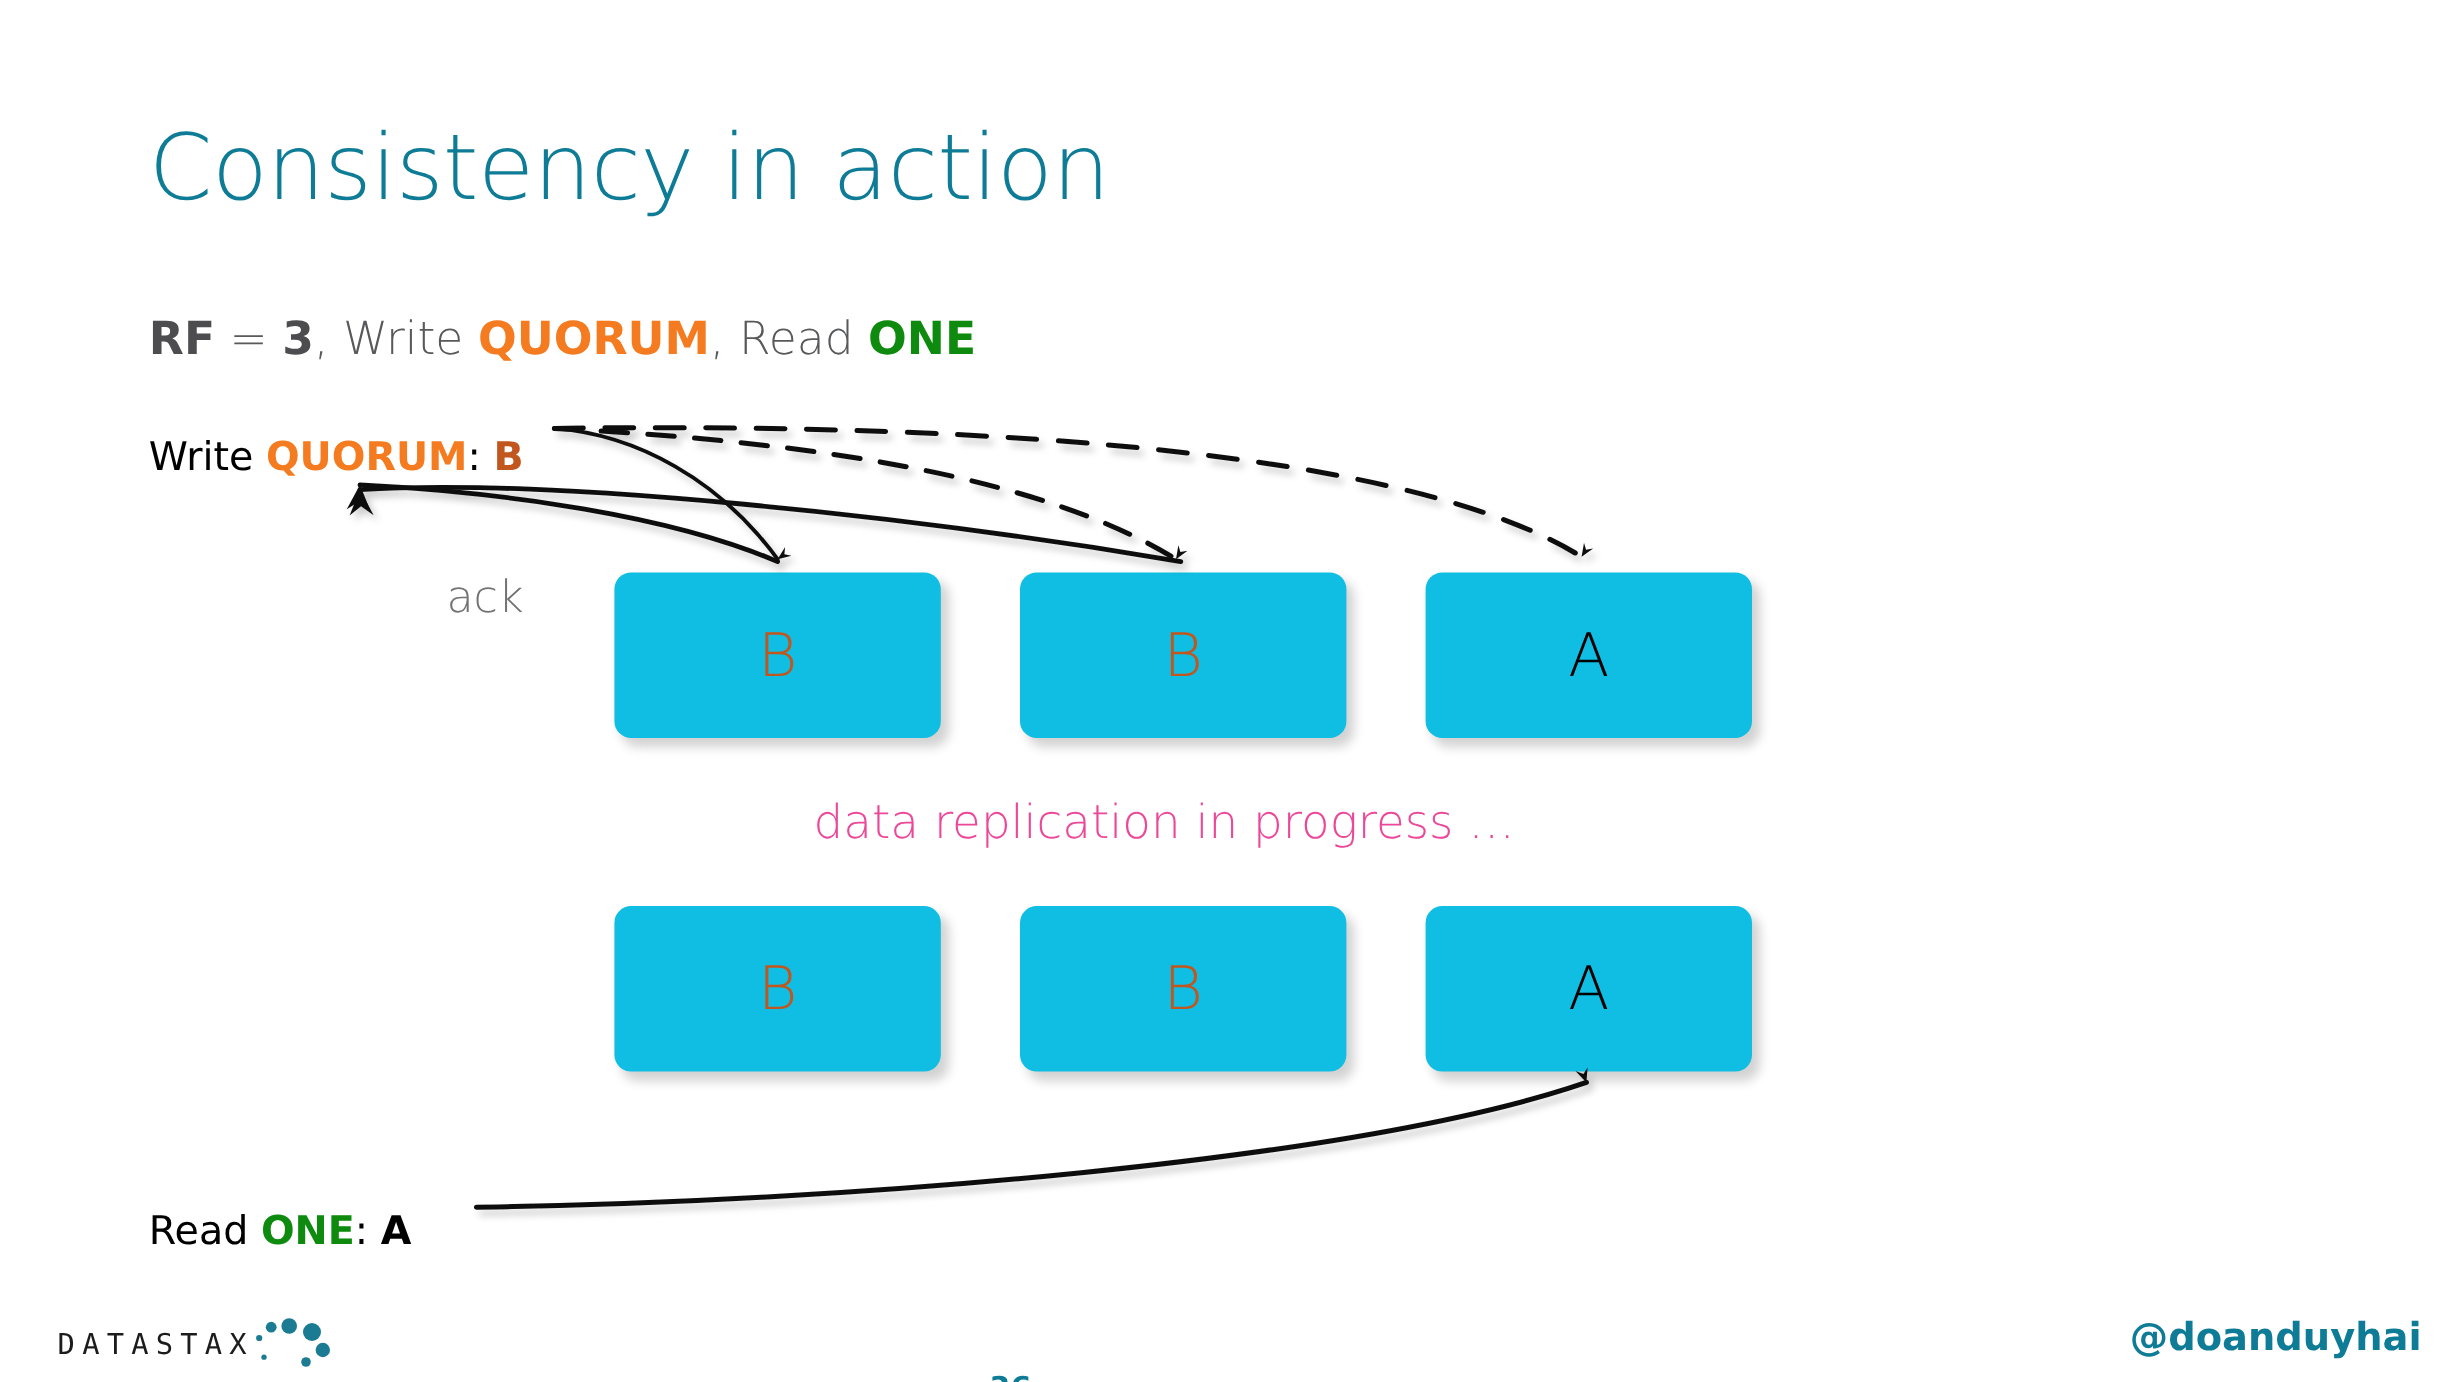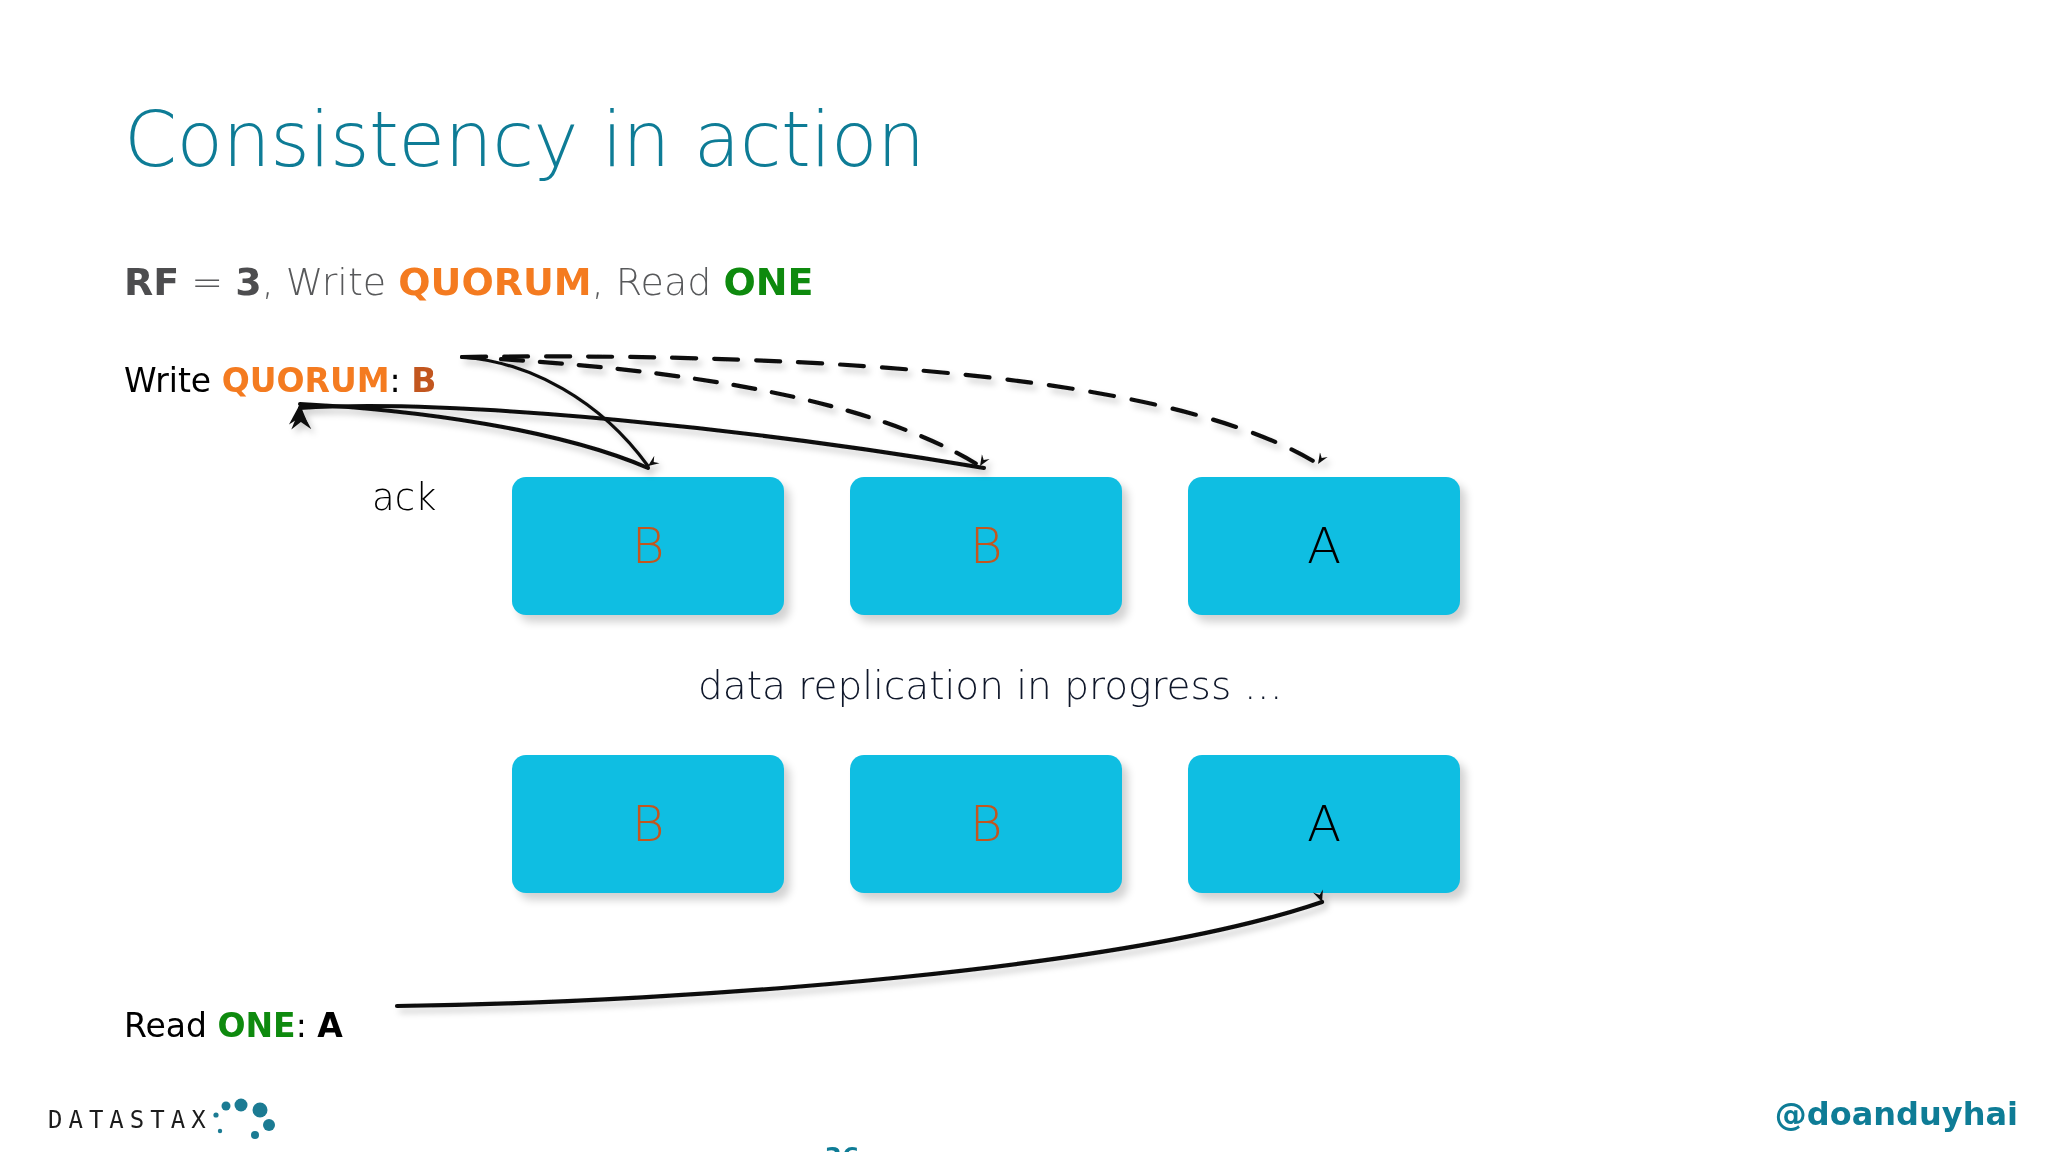--- a/index.html
+++ b/index.html
@@ -79,36 +79,35 @@
   }
   #read-label .one { font-weight: 700; color: #0E8A0E; }
   #read-label .val { font-weight: 700; color: #000000; }
 
   
   #ack-label {
     position: absolute;
     left: 372px;
     top: 476px;
     font-size: 37px;
-    color: #000000;
+    color: #737373;
     font-family: "DejaVu Sans", sans-serif;
     font-weight: 300;
   }
 
   
   #replication-text {
     position: absolute;
     left: 678px;
     top: 663px;
     font-size: 39px;
-    color: #0f172a;
-    font-family: "DejaVu Sans", sans-serif;
-    font-weight: 300;
-    white-space: nowrap;
-    margin-left: 20px;
+    color: #ec4899;
+    font-family: "DejaVu Sans", sans-serif;
+    font-weight: 300;
+    white-space: nowrap;
   }
 
   
   .node-box {
     position: absolute;
     width: 272px;
     height: 138px;
     border-radius: 14px;
     background: #0FBEE2;
     box-shadow: 6px 7px 9px rgba(0,0,0,0.18);

